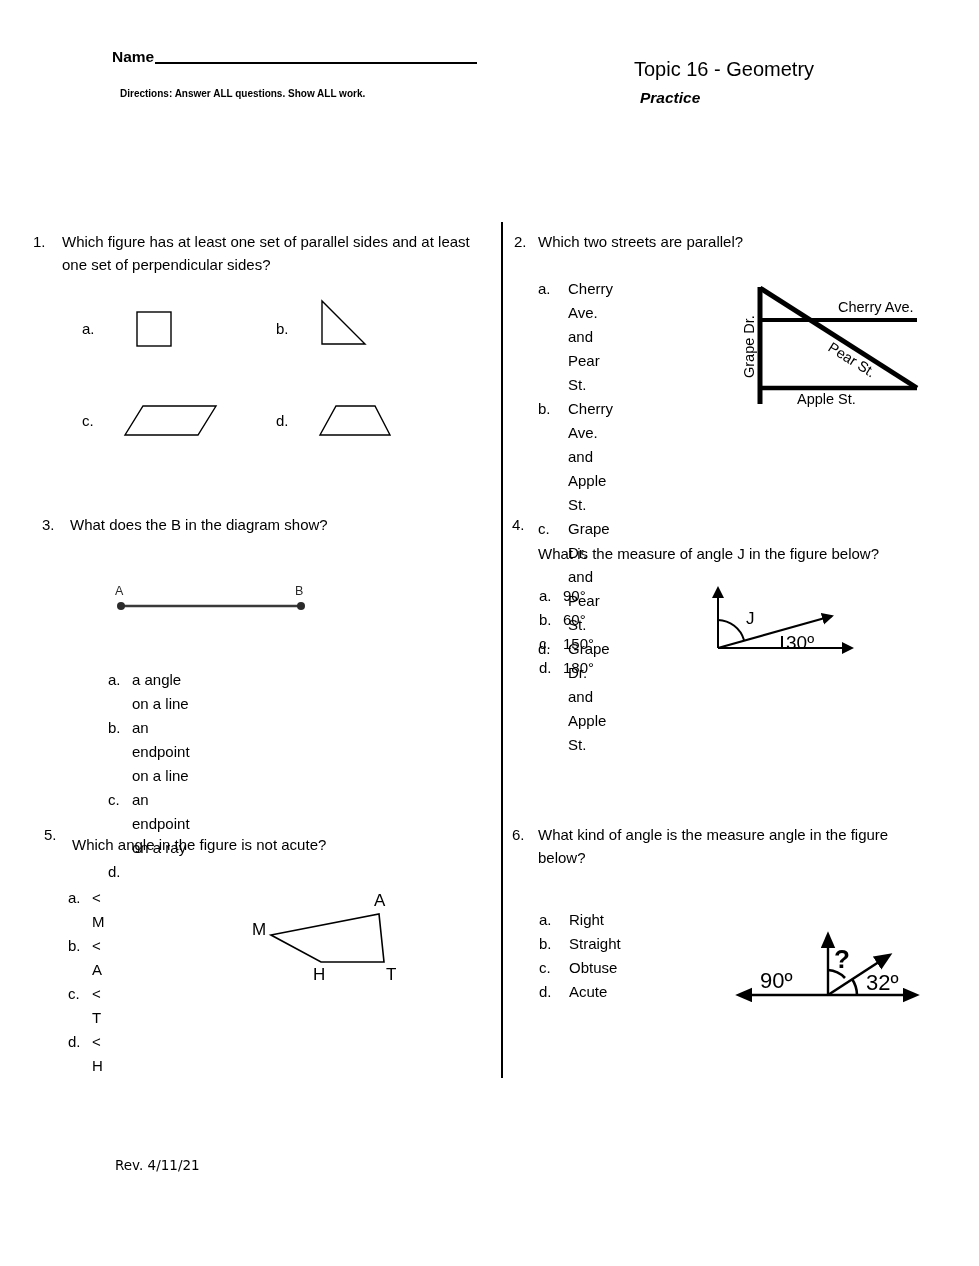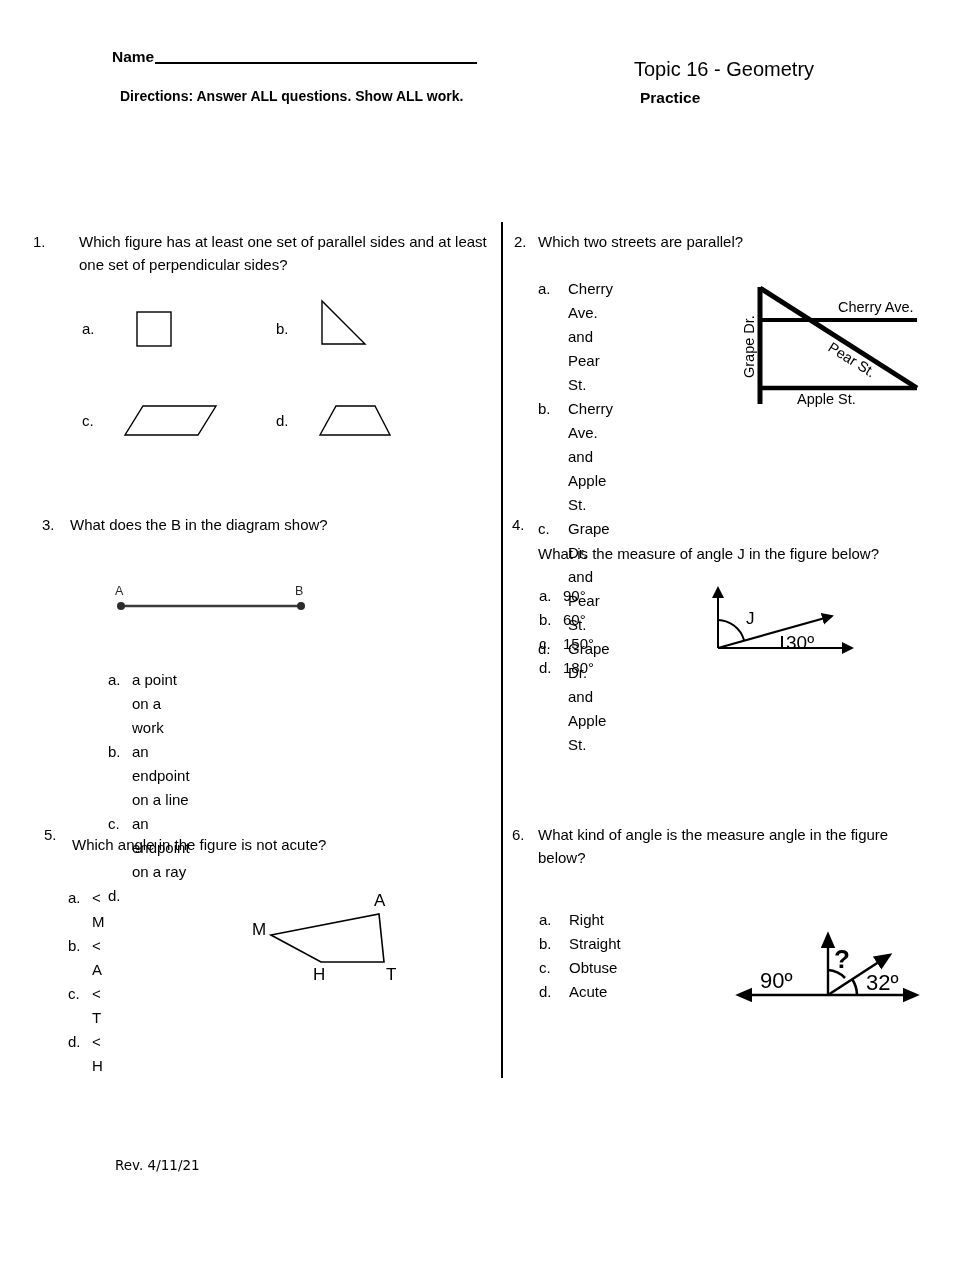--- a/index.html
+++ b/index.html
@@ -40,29 +40,30 @@
   .hdr-topic {
     position: absolute;
     left: 634px; top: 58px;
     font-size: 20px;
     font-weight: normal;
     white-space: nowrap;
   }
   .hdr-directions {
     position: absolute;
     left: 120px; top: 88px;
-    font-size: 14px;
+    font-size: 10px;
     font-weight: bold;
     white-space: nowrap;
   }
   .hdr-practice {
     position: absolute;
     left: 640px; top: 89px;
     font-size: 15.5px;
     font-weight: bold;
+    font-style: italic;
     white-space: nowrap;
   }
 
   
   .divider {
     position: absolute;
     left: 501px;
     top: 222px;
     width: 2px;
     height: 856px;
@@ -124,21 +125,21 @@
 
   <div class="hdr-name"><span>Name</span><span class="blank"></span></div>
   <div class="hdr-topic">Topic 16 - Geometry</div>
   <div class="hdr-directions">Directions:  Answer ALL questions. Show ALL work.</div>
   <div class="hdr-practice">Practice</div>
 
   <div class="divider"></div>
 
   <div class="q">
     <div class="q-num" style="left:33px; top:230px;">1.</div>
-    <div class="q-text" style="left:79px; top:230px; width:430px;">Which figure has at least one set of parallel sides and at least one set of perpendicular sides?</div>
+    <div class="q-text" style="left:62px; top:230px; width:430px;">Which figure has at least one set of parallel sides and at least one set of perpendicular sides?</div>
 
     <div class="fig-letter" style="left:82px; top:320px;">a.</div>
     <div class="fig" style="left:136px; top:311px;">
       <svg width="40" height="40" viewBox="0 0 40 40">
         <rect x="1" y="1" width="34" height="34" fill="none" stroke="#000" stroke-width="1.4"></rect>
       </svg>
     </div>
 
     <div class="fig-letter" style="left:276px; top:320px;">b.</div>
     <div class="fig" style="left:320px; top:300px;">
@@ -217,21 +218,21 @@
         <circle cx="9" cy="23" r="4" fill="#2b2b2b"></circle>
         <circle cx="189" cy="23" r="4" fill="#2b2b2b"></circle>
         <text x="3" y="12" font-family="'Liberation Sans', sans-serif" font-size="12.5" fill="#2b2b2b">A</text>
         <text x="183" y="12" font-family="'Liberation Sans', sans-serif" font-size="12.5" fill="#2b2b2b">B</text>
       </svg>
     </div>
 
     <div class="opt-list" style="left:108px; top:668px;">
       <div class="opt">
         <span class="opt-letter">a.</span>
-        <span class="opt-body">a point on a work</span>
+        <span class="opt-body">a angle on a line</span>
       </div>
       <div class="opt">
         <span class="opt-letter">b.</span>
         <span class="opt-body">an endpoint on a line</span>
       </div>
       <div class="opt">
         <span class="opt-letter">c.</span>
         <span class="opt-body">an endpoint on a ray</span>
       </div>
       <div class="opt">

